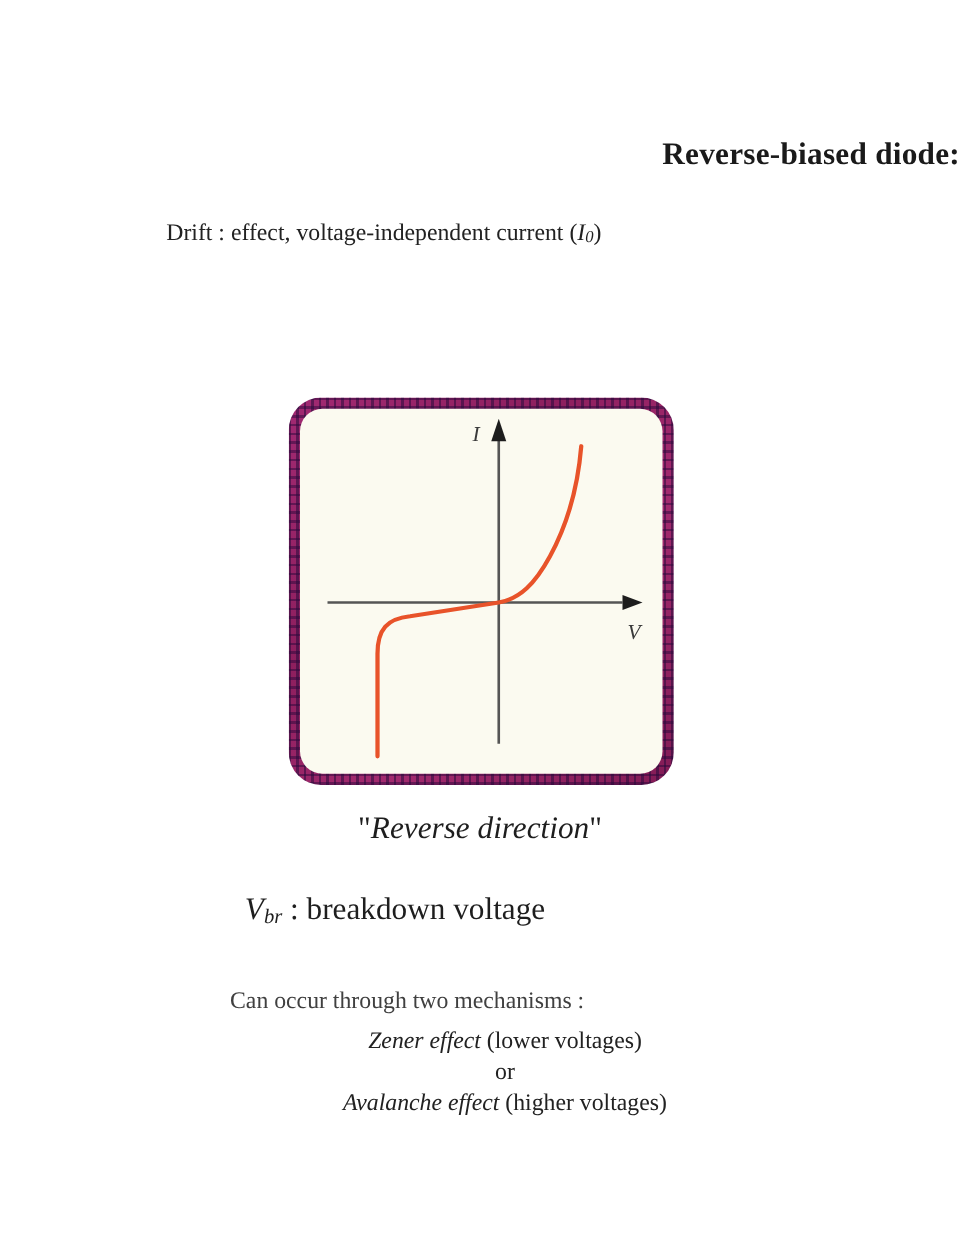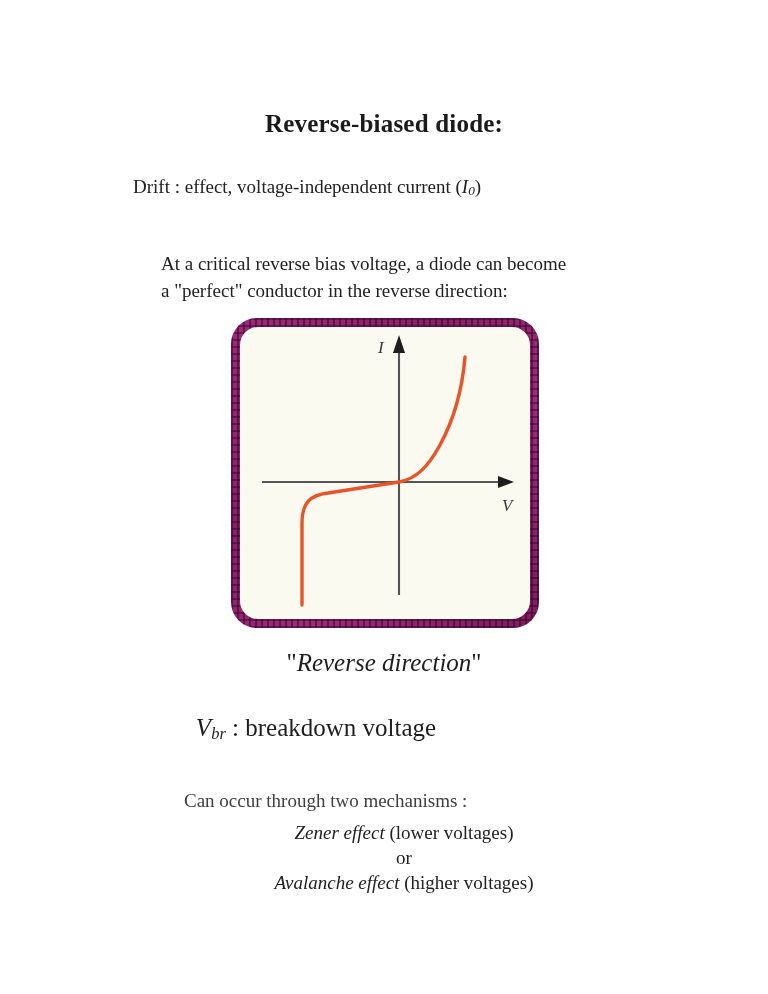--- a/index.html
+++ b/index.html
@@ -21,21 +21,21 @@
     inset: 0;
     background: #ffffff;
   }
 
   
   .doc-title {
     position: absolute;
     top: 110px;
     left: 0;
     width: 768px;
-    text-align: center;
+    text-align: right;
     font-size: 25px;
     font-weight: bold;
     letter-spacing: 0.2px;
     color: #1a1a1a;
   }
 
   
   .drift-line {
     position: absolute;
     top: 176px;
@@ -155,24 +155,20 @@
 <body>
 
 <div class="page">
 
   <div class="doc-title">Reverse-biased diode:</div>
 
   <div class="drift-line">
     <span>Drift : effect, voltage-independent current (</span><i>I</i><i style="font-size:0.7em; vertical-align:-0.15em;">0</i><span>)</span>
   </div>
 
-  <div class="intro-para">
-    <span class="ln">At a critical reverse bias voltage, a diode can become</span>
-    <span class="ln">a "perfect" conductor in the reverse direction:</span>
-  </div>
 
   <div class="figure-wrap">
     <div class="figure-frame">
       <div class="figure-inner">
         <svg class="figure-svg" viewBox="0 0 290 292" preserveAspectRatio="none">
 
           <line x1="22" y1="155" x2="258" y2="155" stroke="#555555" stroke-width="2.1"></line>
           <polygon points="258,149 274,155 258,161" fill="#1d1d1d"></polygon>
 
           <line x1="159" y1="22" x2="159" y2="268" stroke="#555555" stroke-width="2.1"></line>

